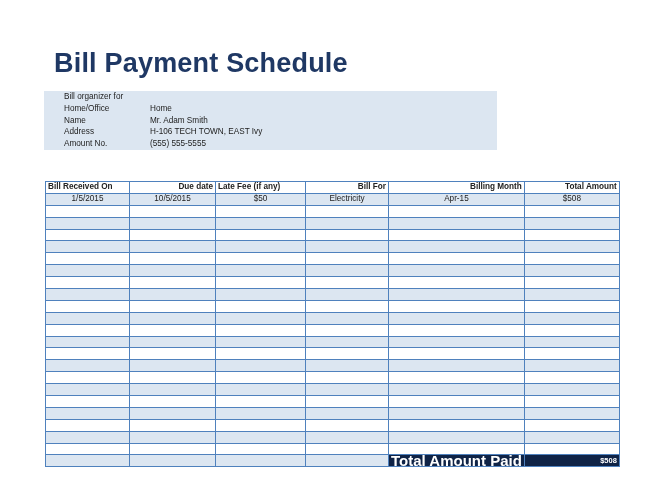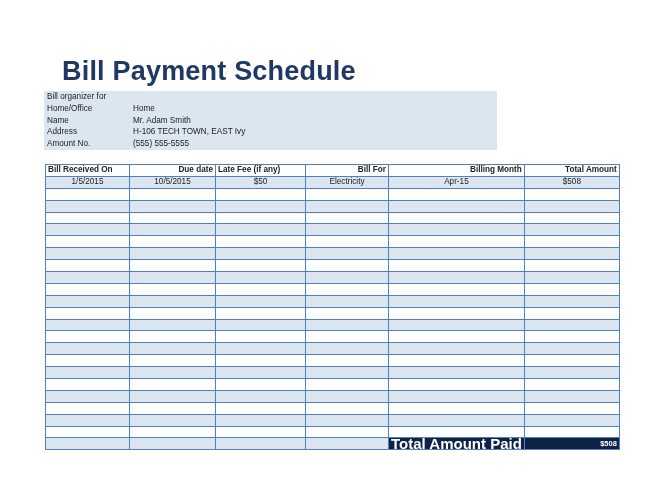--- a/index.html
+++ b/index.html
@@ -1,30 +1,30 @@
 <!DOCTYPE html>
 <html><head>
 <meta charset="utf-8">
 <style>
   html, body { margin: 0; padding: 0; background: #ffffff; }
   body { width: 647px; height: 500px; position: relative; overflow: hidden; font-family: "Liberation Sans", sans-serif; }
   .title {
     position: absolute; left: 50px; top: 44px;
     font-family: "Liberation Sans", sans-serif; font-weight: bold;
-    font-size: 27px; color: #1f3864; letter-spacing: 0.2px; margin: 12px;
+    font-size: 27px; color: #1f3864; letter-spacing: 0.2px; margin: 4px;
   }
   .info {
     position: absolute; left: 44px; top: 91px; width: 453px; height: 59px;
     background: #dce6f1;
   }
   .info-row { display: flex; height: 11.8px; line-height: 11.8px; font-size: 8.2px; color: #222; }
-  .info-row .lbl { width: 86px; padding-left: 3px; }
+  .info-row .lbl { width: 86px; padding-left: 20px; }
   .info-row .val { flex: 1; }
   table.sched {
-    position: absolute; left: 45px; top: 164px;
+    position: absolute; left: 45px; top: 181px;
     border-collapse: collapse; table-layout: fixed;
     font-size: 8.2px; color: #222;
   }
   table.sched td, table.sched th {
     border: 1px solid #4f81bd; height: 10.9px; padding: 0 2px; line-height: 10px;
     white-space: nowrap; overflow: hidden;
   }
   table.sched th { font-weight: bold; text-align: right; background: #ffffff; }
   table.sched th.left { text-align: left; }
   table.sched td { text-align: center; }

